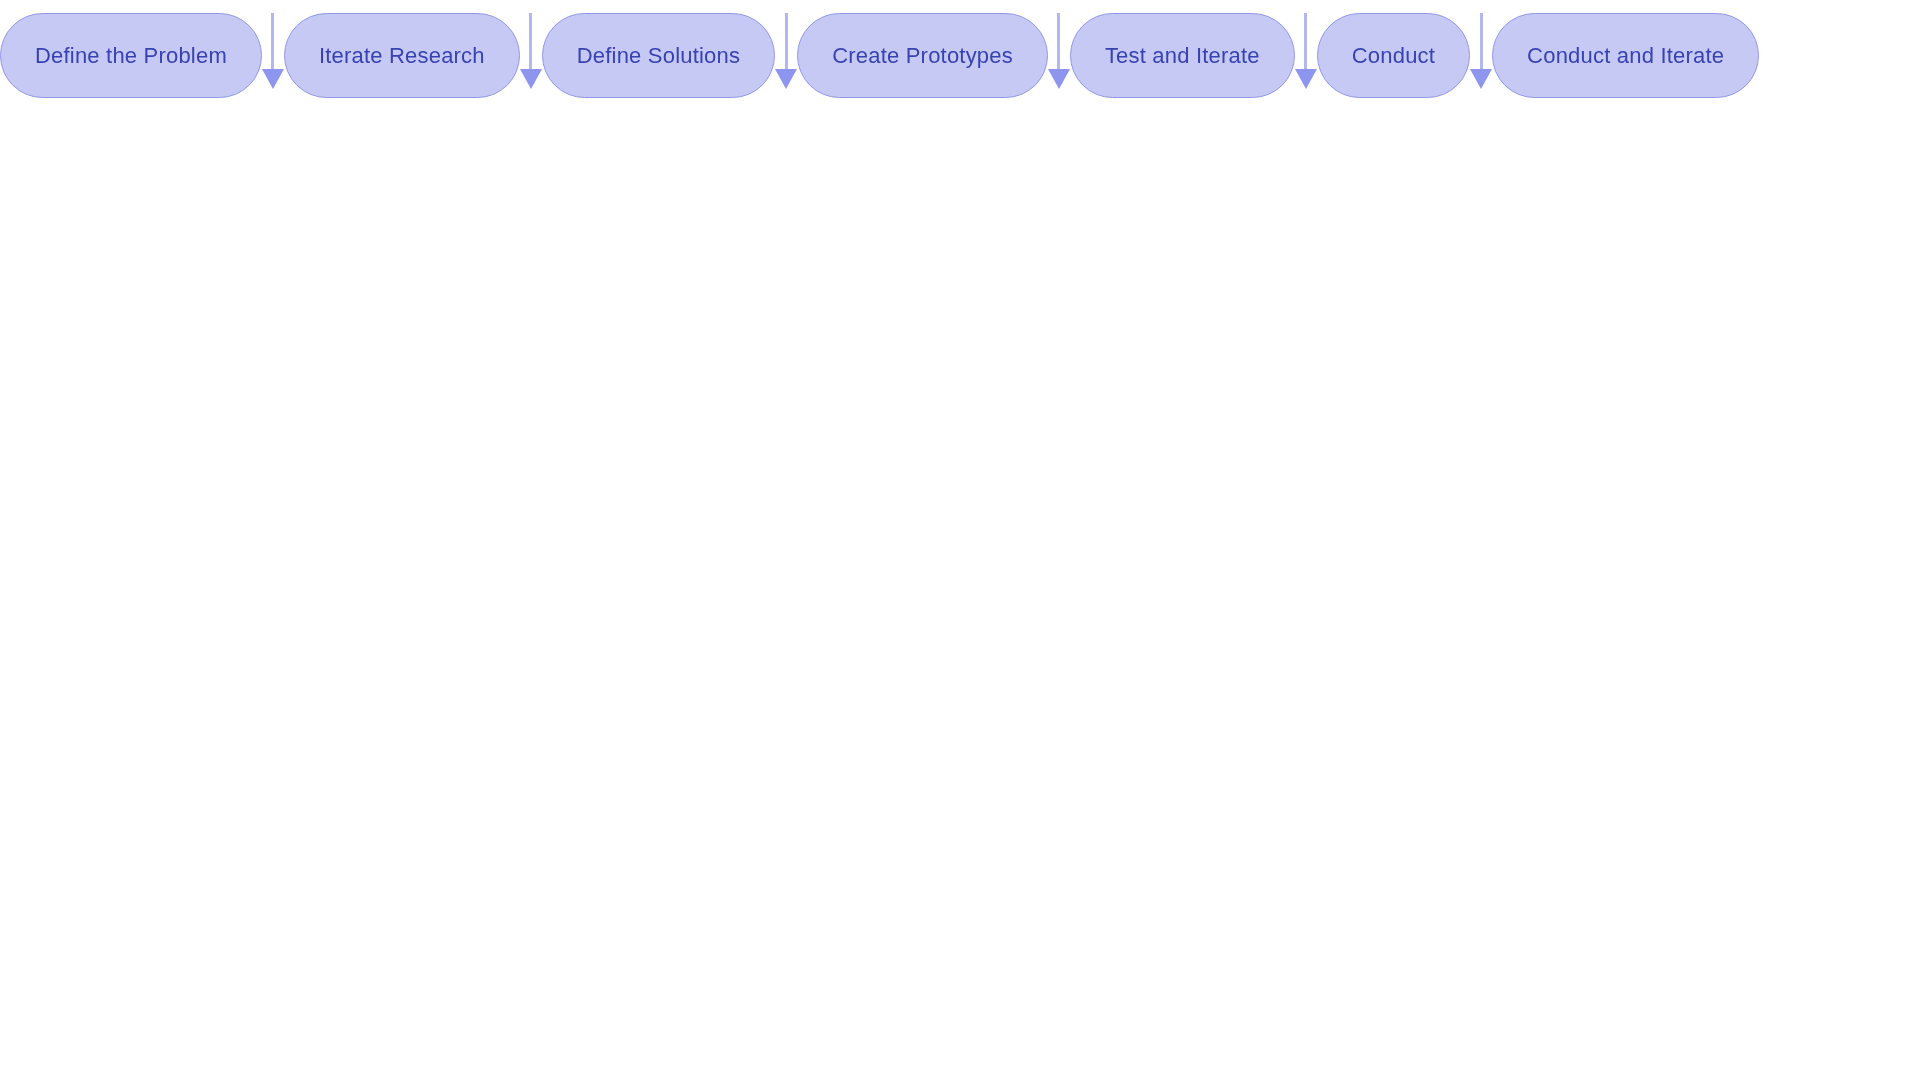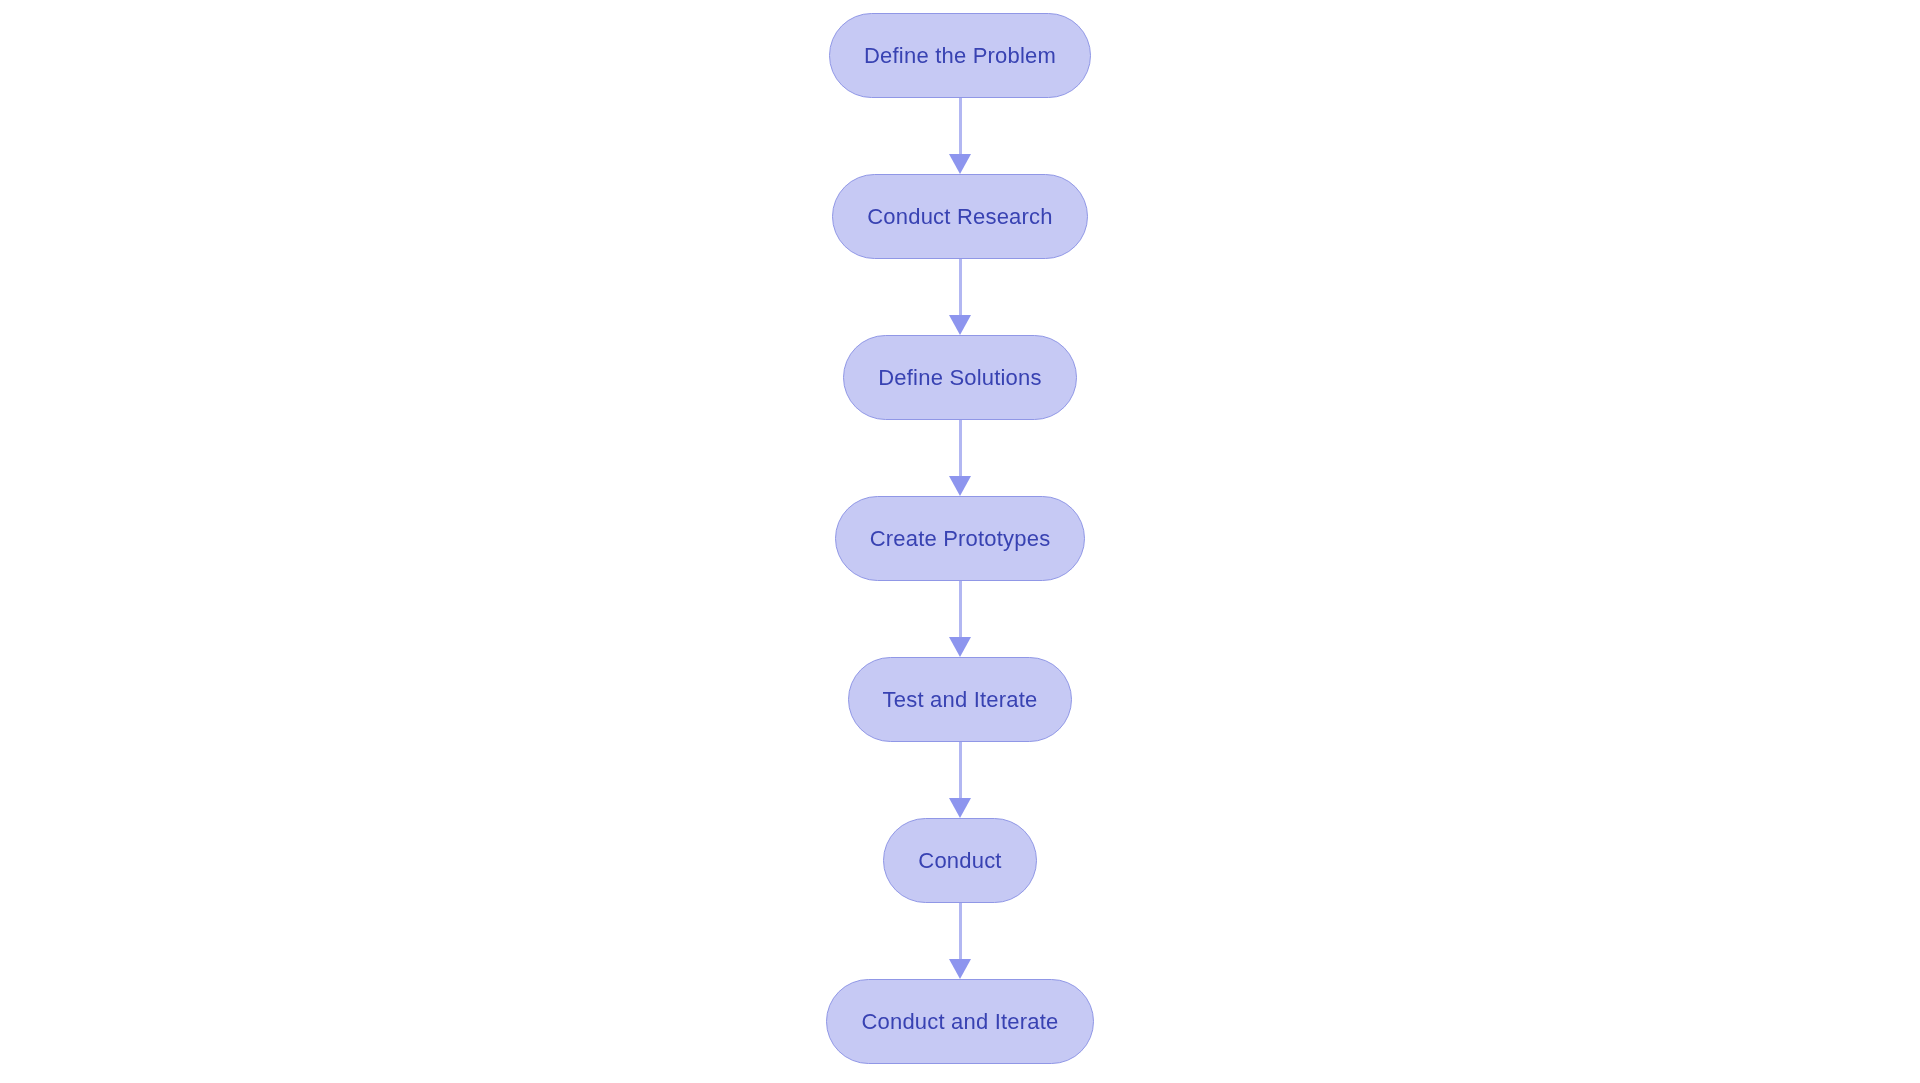--- a/index.html
+++ b/index.html
@@ -14,22 +14,22 @@
     background: var(--bg, #ffffff);
     overflow: hidden;
     font-family: "Liberation Sans", "DejaVu Sans", sans-serif;
   }
   .flow-column {
     position: absolute;
     left: 0;
     top: 13px;
     width: 1920px;
     display: flex;
-    flex-direction: column;
-    align-items: center;
+    flex-direction: row;
+    align-items: flex-start;
   }
   .flow-node {
     box-sizing: border-box;
     height: 85px;
     min-width: 130px;
     padding: 0 34px;
     display: flex;
     align-items: center;
     justify-content: center;
     background: var(--node-fill, #c6c9f4);
@@ -67,21 +67,21 @@
 <div id="canvas" style="--bg: #ffffff; --node-fill: #c6c9f4; --node-border: #9097e6; --node-text: #3842b2; --arrow-line: #b2b7f2; --arrow-head: #8d95ee;">
   <div class="flow-column">
 
     <div class="flow-node">Define the Problem</div>
 
     <div class="flow-arrow">
       <div class="arrow-shaft"></div>
       <div class="arrow-head"></div>
     </div>
 
-    <div class="flow-node">Conduct Research</div>
+    <div class="flow-node">Iterate Research</div>
 
     <div class="flow-arrow">
       <div class="arrow-shaft"></div>
       <div class="arrow-head"></div>
     </div>
 
     <div class="flow-node">Define Solutions</div>
 
     <div class="flow-arrow">
       <div class="arrow-shaft"></div>

